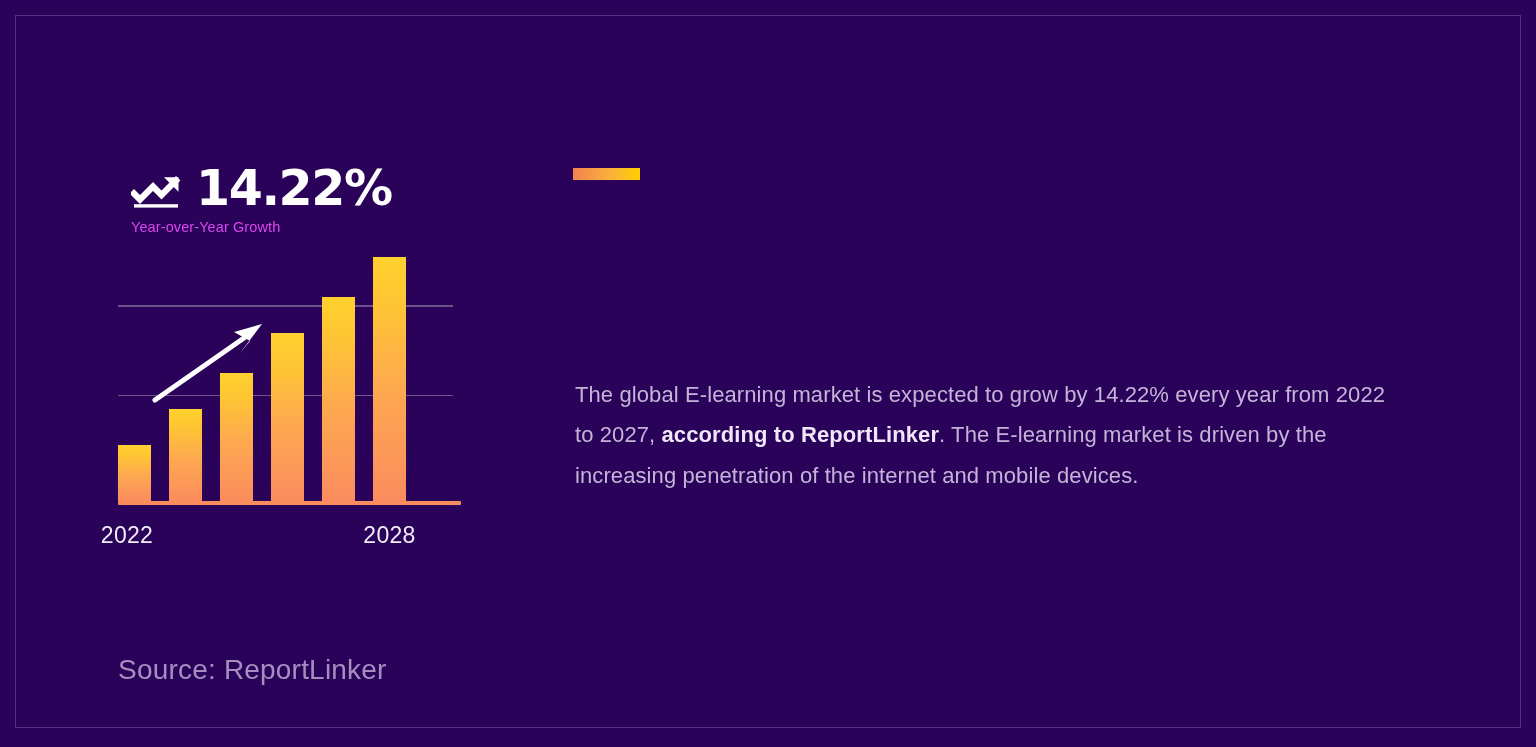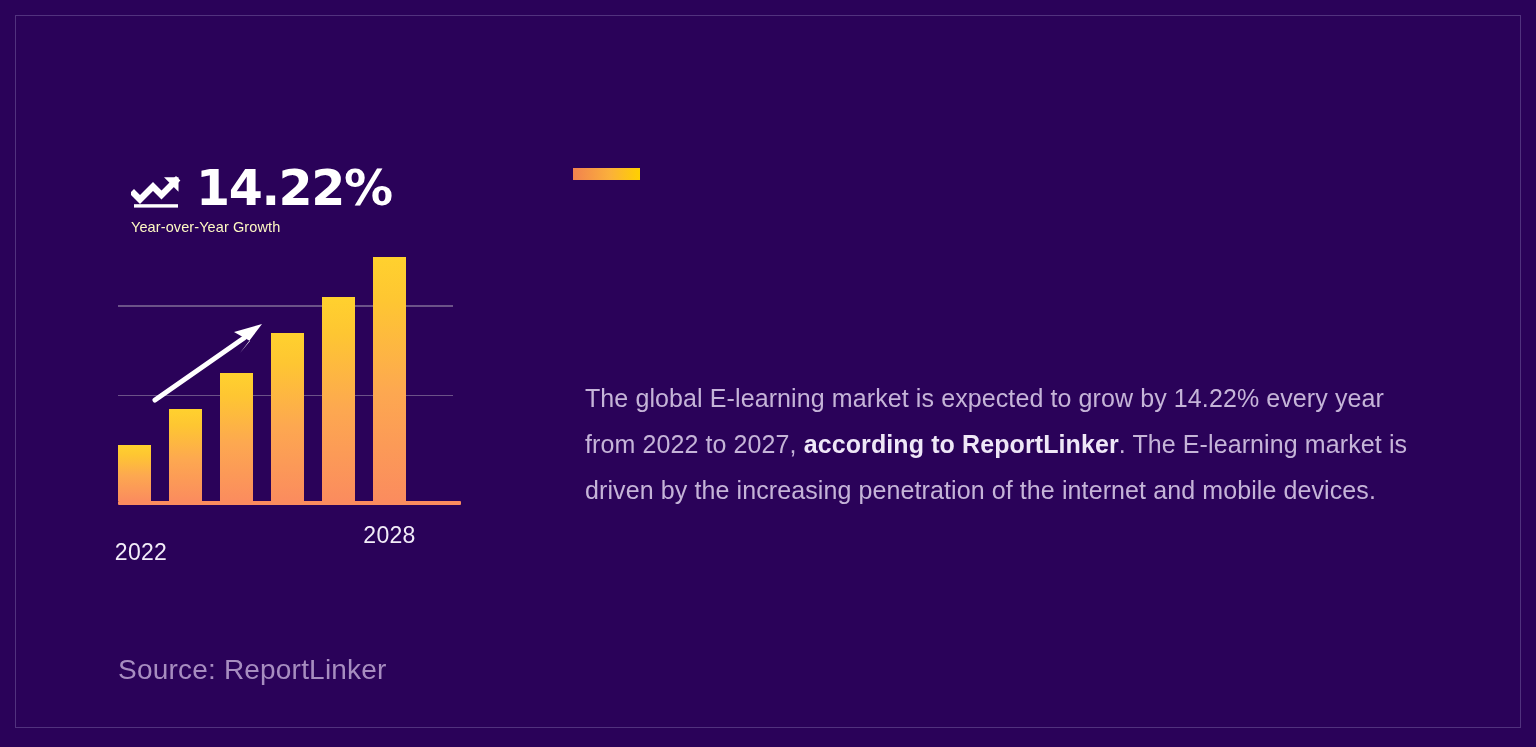--- a/index.html
+++ b/index.html
@@ -28,21 +28,21 @@
     font-family:"DejaVu Sans", sans-serif;
     font-weight:bold;
     font-size:49px;
     line-height:0.86;
     color:#ffffff;
     letter-spacing:-1.4px;
   }
   #kpi-caption{
     margin-top:9px;
     font-size:14.5px;
-    color:#fef9c3;
+    color:#d946ef;
     letter-spacing:0.1px;
   }
 
   
   #chart{ position:absolute; left:110px; top:240px; width:360px; height:330px; }
   #plot{ position:absolute; left:0; top:0; width:348px; height:265px; }
   .gridline{
     position:absolute; left:8px; width:335px; height:1.5px;
     background:#6b5288;
   }
@@ -88,22 +88,22 @@
   #headline-emphasis{
     font-style:italic;
     background:linear-gradient(90deg,#EF8A4A 0%,#F49C50 40%,#FBBE5F 100%);
     -webkit-background-clip:text;
     background-clip:text;
     color:transparent;
     -webkit-text-fill-color:transparent;
   }
 
   #body-copy{
-    position:absolute; left:12px; top:375px; width:830px;
-    font-size:25px;
+    position:absolute; left:2px; top:375px; width:830px;
+    font-size:22px;
     line-height:1.84;
     color:#c5b4d8;
     letter-spacing:0.1px;
   }
   #body-strong{ font-weight:bold; color:#efe7f7; }
 </style>
 </head>
 <body>
 
 <div id="stage">
@@ -143,21 +143,21 @@
 
         <div id="baseline"></div>
 
         <svg id="growth-arrow" viewBox="0 0 348 265" xmlns="http://www.w3.org/2000/svg" aria-hidden="true">
           <line x1="45" y1="160" x2="134" y2="98" stroke="#ffffff" stroke-width="5" stroke-linecap="round"></line>
           <path d="M152 84 L124 92 L140 101 L130 113 Z" fill="#ffffff"></path>
         </svg>
       </div>
 
       <div id="axis-labels">
-          <span class="axis-label" style="left: 23px; transform: translateX(-50%); margin-top: 17px;">2022</span>
+          <span class="axis-label" style="left: 9px; transform: translateX(-50%);">2022</span>
           <span class="axis-label" style="left: 271.5px; transform: translateX(-50%);">2028</span>
         </div>
     </div>
 
     <div id="source-note">Source: ReportLinker</div>
   </div>
 
   <div id="right-panel">
 
     <div id="accent-bar"></div>

